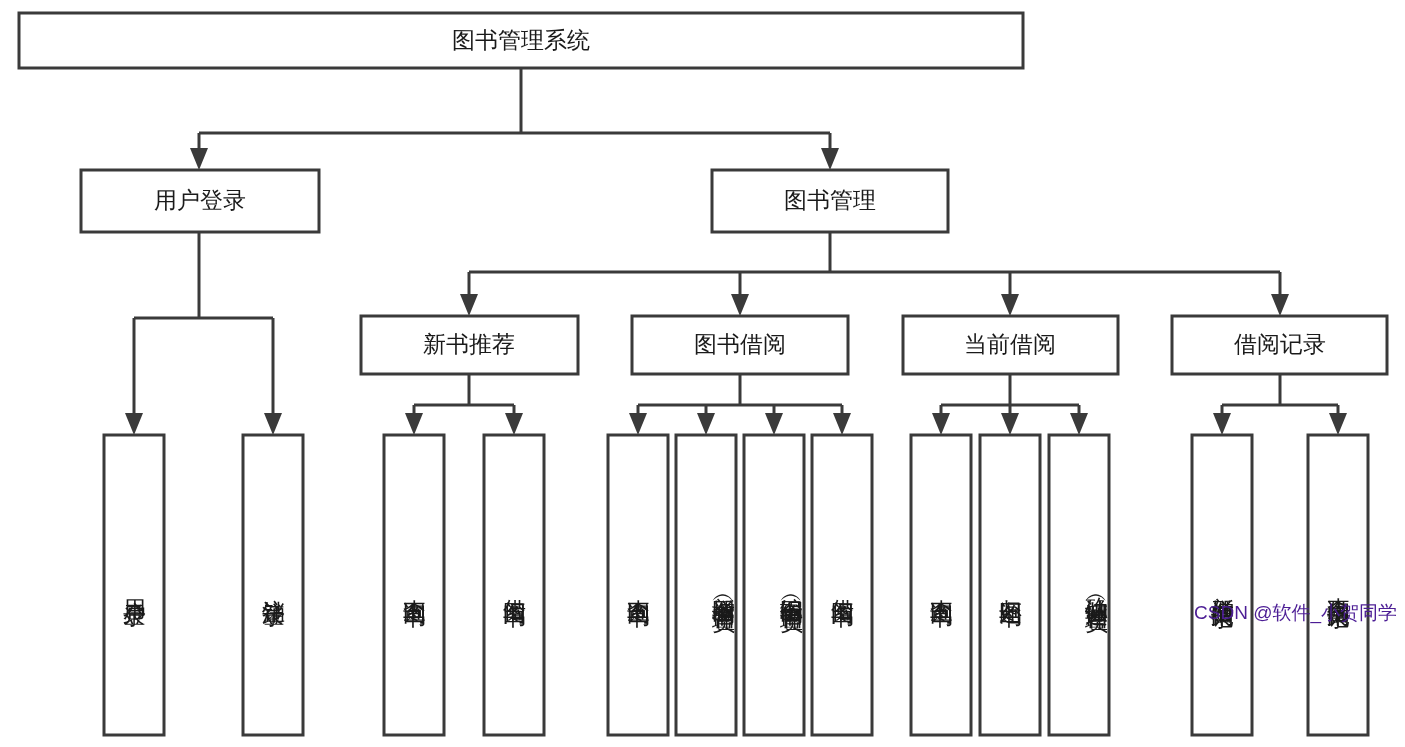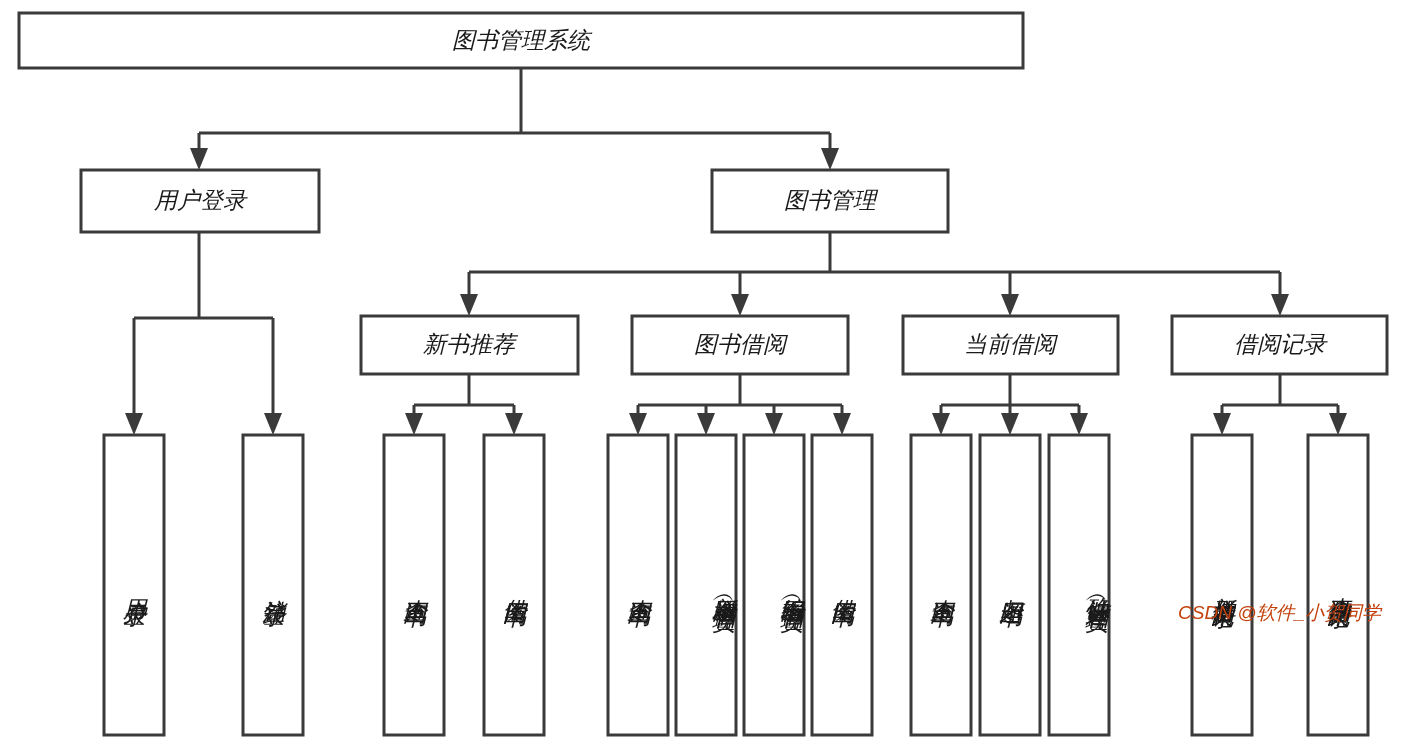--- a/index.html
+++ b/index.html
@@ -11,21 +11,20 @@
     width: 1405px;
     height: 747px;
     font-family: "Liberation Sans", "DejaVu Sans", sans-serif;
     overflow: hidden;
   }
   #diagram-root {
     position: relative;
     width: 1405px;
     height: 634px;
     background: #ffffff;
-    font-style: italic;
   }
   svg.flow {
     position: absolute;
     left: 0;
     top: 0;
     width: 1405px;
     height: 747px;
   }
   .node-rect {
     fill: #ffffff;
@@ -57,25 +56,25 @@
     font-family: "Liberation Sans", "DejaVu Sans", sans-serif;
     font-size: 23px;
     line-height: 1.12;
     color: #1a1a1a;
     letter-spacing: 2px;
     white-space: nowrap;
     pointer-events: none;
   }
   .watermark {
     position: absolute;
-    right: 24px;
+    right: 8px;
     bottom: 8px;
     font-family: "Liberation Sans", "DejaVu Sans", sans-serif;
     font-size: 19px;
-    color: #c2410c;
+    color: #4c1d95;
     white-space: nowrap;
   }
 </style>
 </head>
 <body>
 
 <div id="diagram-root">
 
   <svg class="flow" viewBox="0 0 1405 747">
 

